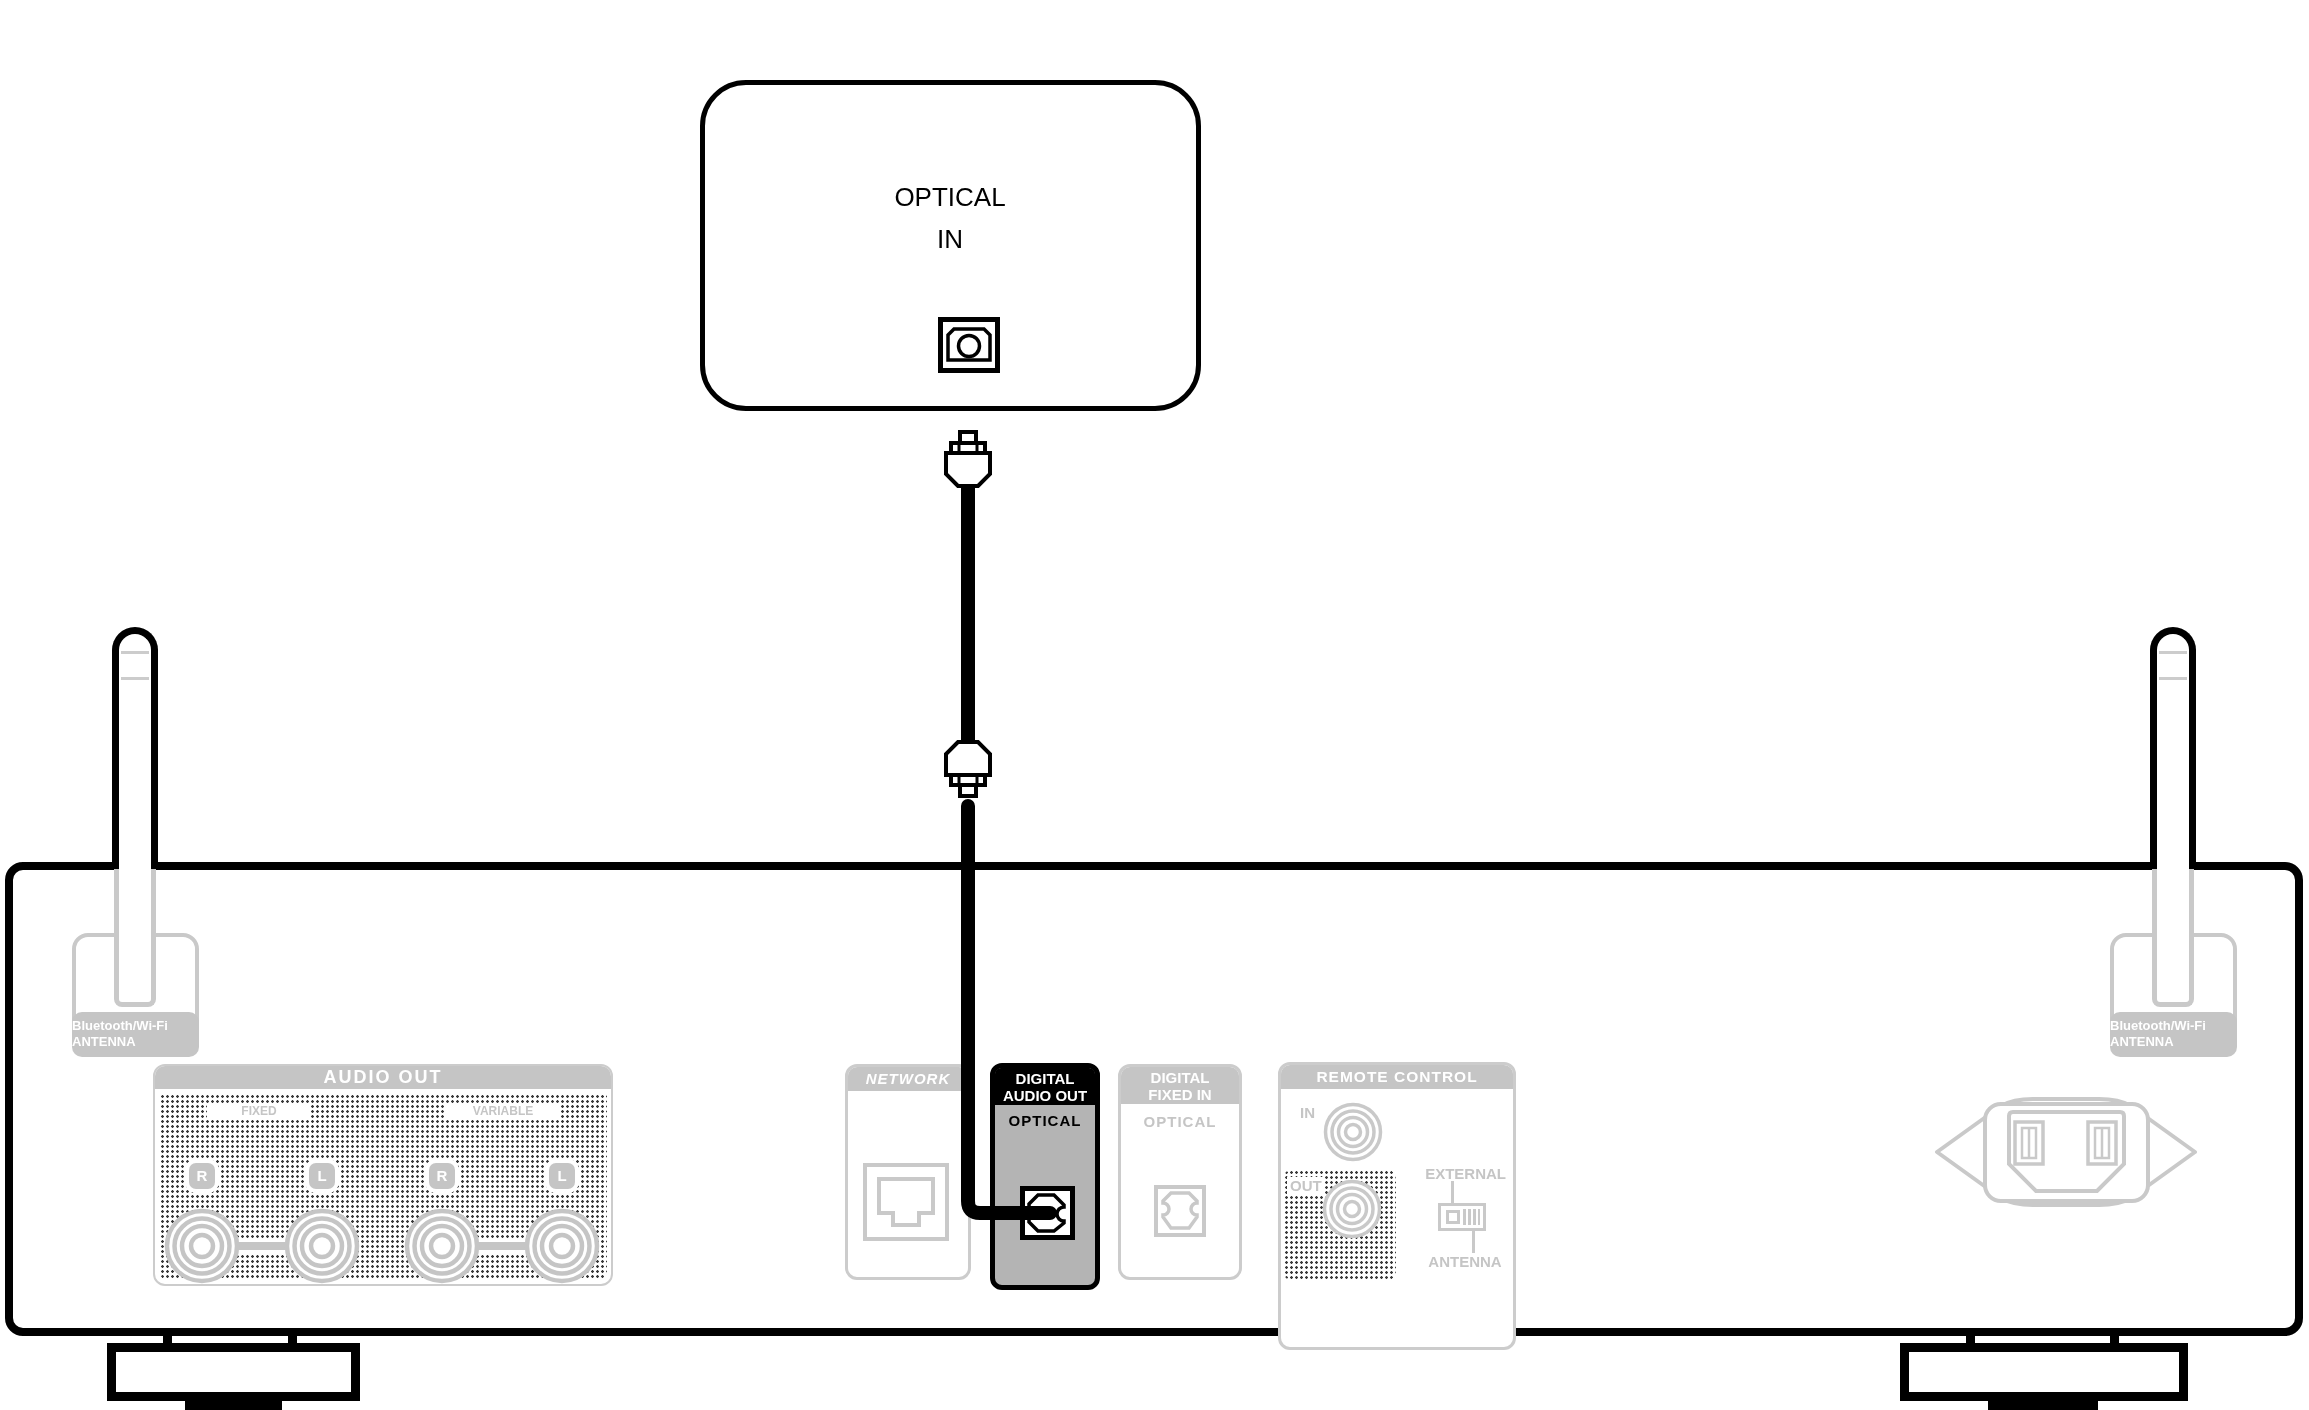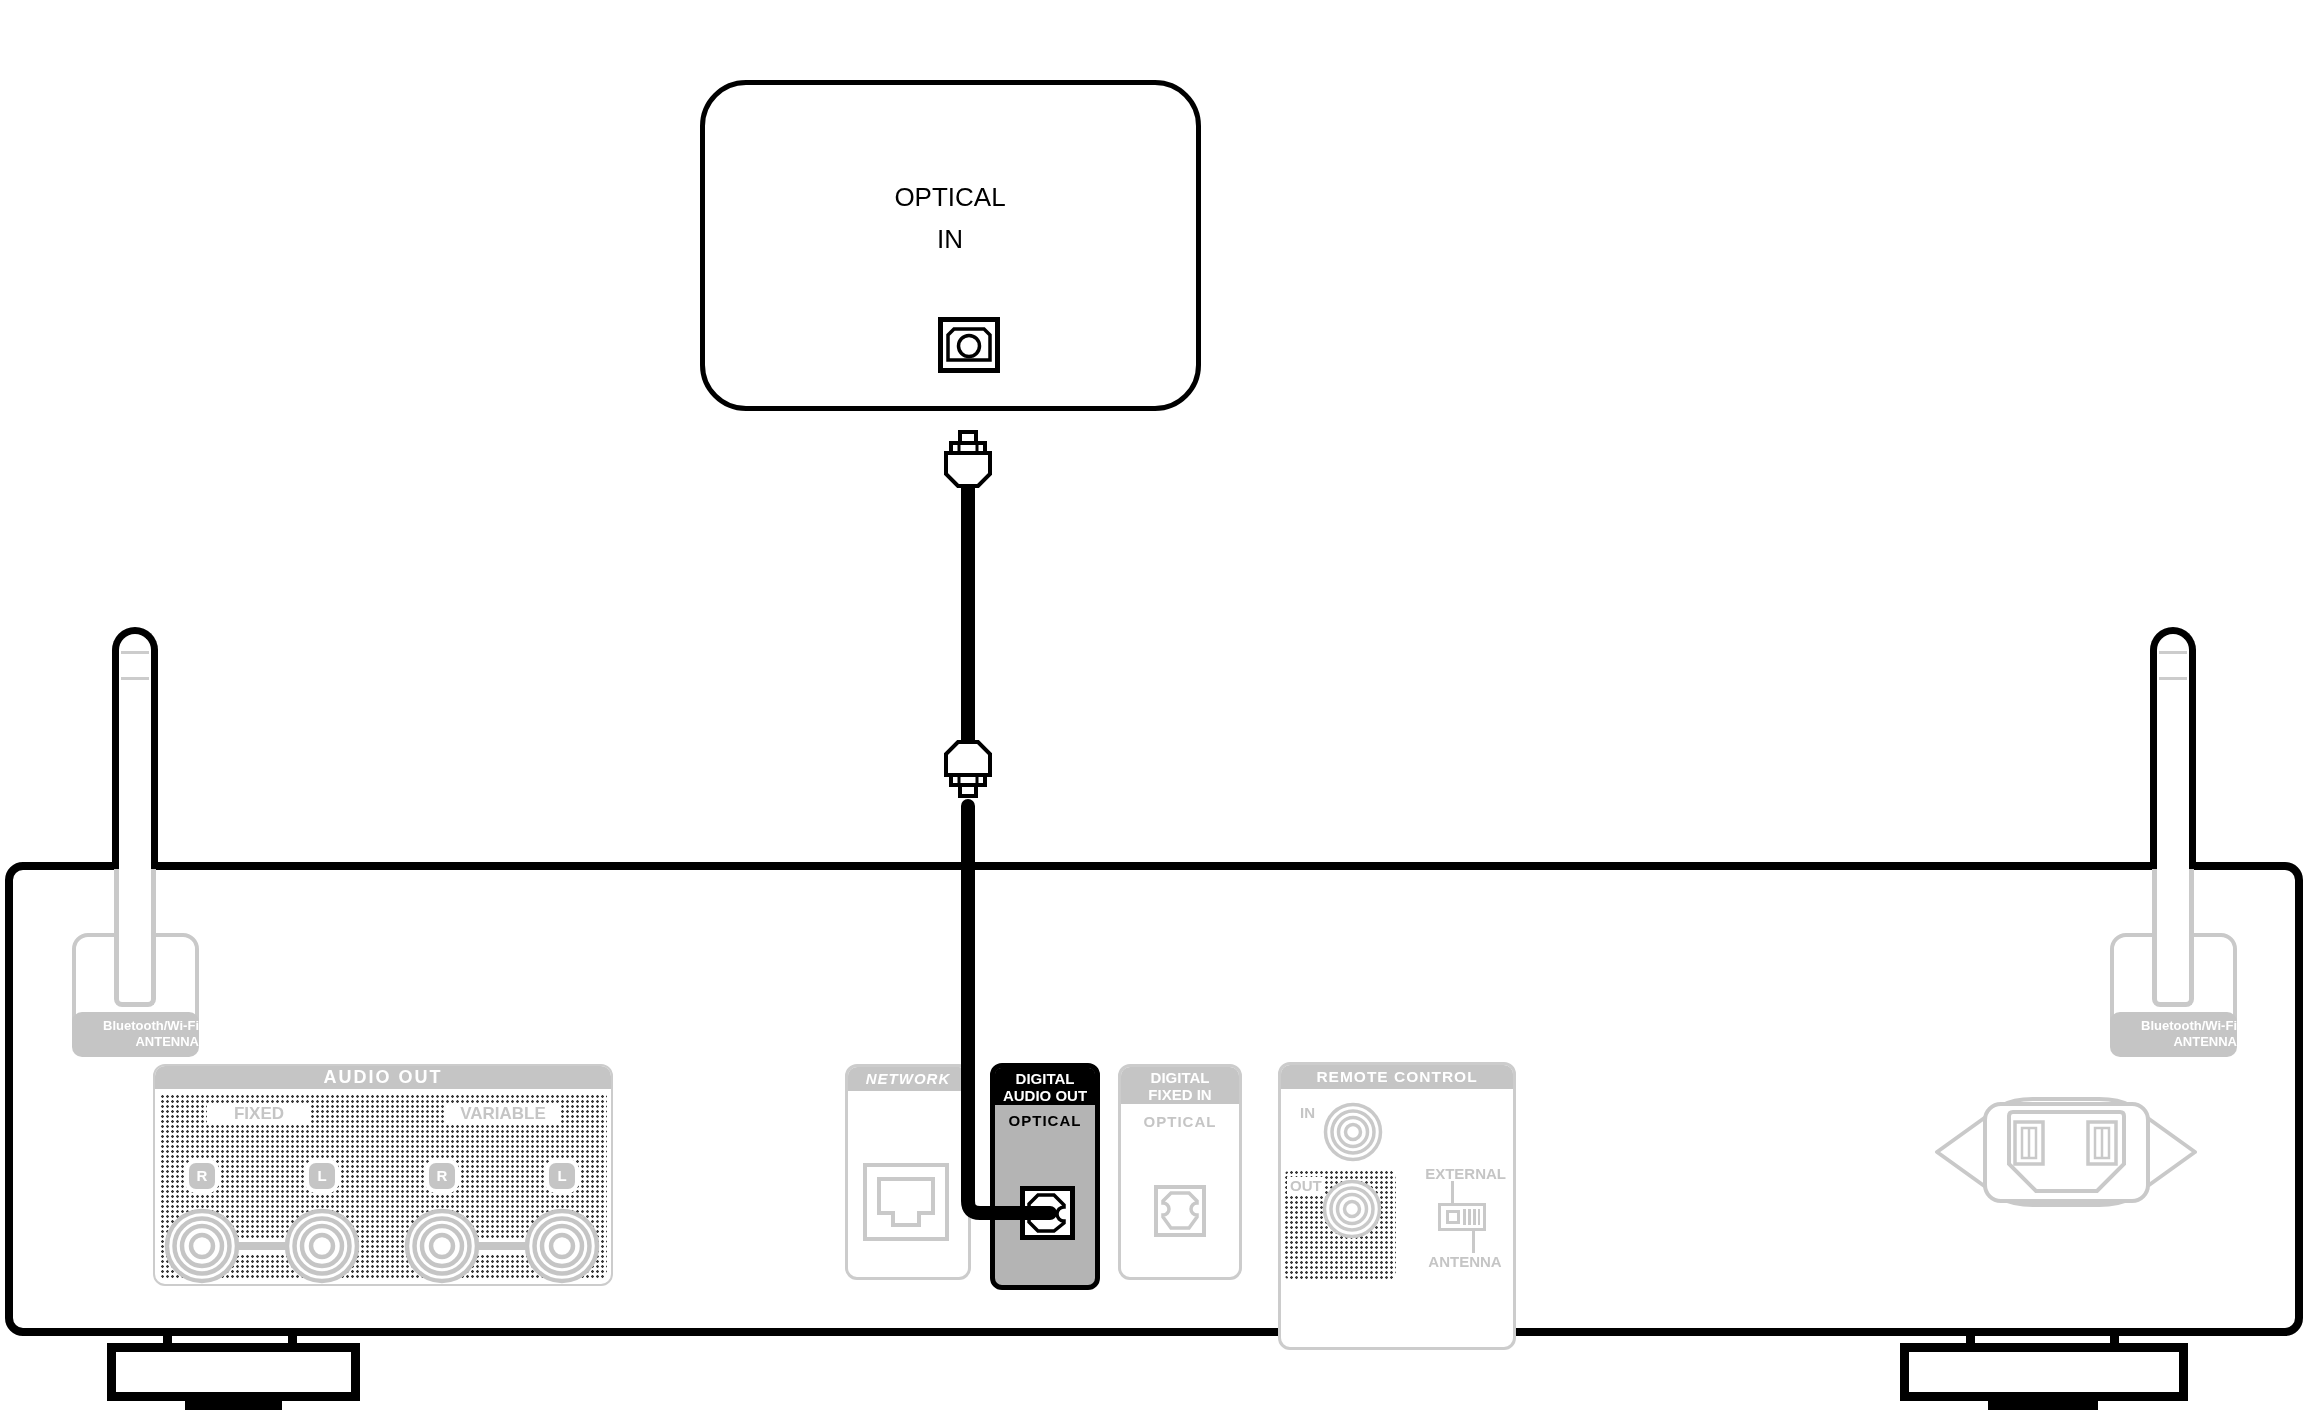--- a/index.html
+++ b/index.html
@@ -33,32 +33,32 @@
              border:7px solid #000; border-bottom:none; border-radius:23px 23px 0 0; z-index:4; }
   .rod-line { width:28px; height:3px; background:#ccc; z-index:5; }
   .rod-bottom { width:42px; height:138px; top:869px; background:#fff;
                 border:5px solid #c9c9c9; border-top:none; border-radius:0 0 8px 8px; z-index:3; }
   .hinge { width:66px; height:58px; top:952px; background:#fff;
            border:4px solid #c9c9c9; border-radius:50%; z-index:2; }
   .mount { width:127px; height:124px; top:933px; border:4px solid #c9c9c9;
            border-radius:16px; z-index:2; background:#fff; }
   .mount-label { width:127px; height:45px; top:1012px; background:#c5c5c5; color:#fff;
                  border-radius:10px; z-index:4; font-weight:bold; font-size:13px;
-                 line-height:16px; text-align:right; padding-top:6px; }
+                 line-height:16px; text-align:left; padding-top:6px; }
 
   
   .panel { border:3px solid #ccc; border-radius:12px; background:#fff; z-index:2; }
   .panel-head { left:0; right:0; top:0; height:24px; border-radius:9px 9px 0 0;
                 font-size:15px; line-height:24px; letter-spacing:1px; }
 
   
   .panel-ao { left:153px; top:1064px; width:460px; height:222px; border-width:2px; }
   .ao-head { height:23px; font-size:18px; line-height:23px; letter-spacing:2px; border-radius:10px 10px 0 0; }
   .ao-dots { left:4px; top:27px; width:448px; height:187px; border-radius:0 0 9px 9px; }
-  .ao-group { top:38px; font-size:17px; font-weight:bold; background:#fff; text-align:center; z-index:3;}
+  .ao-group { top:38px; font-size:12px; font-weight:bold; background:#fff; text-align:center; z-index:3;}
   .chan-badge { width:26px; height:26px; top:97px; border-radius:7px; background:#c5c5c5;
                 color:#fff; font-size:15px; font-weight:bold; line-height:26px; text-align:center;
                 box-shadow:0 0 0 4px #fff; z-index:3; }
   .pair-line { top:176px; width:120px; height:8px; background:#c5c5c5;
                box-shadow:0 0 0 3px #fff; z-index:2; }
   .rca { z-index:3; }
 
   
   .panel-net { left:845px; top:1064px; width:126px; height:216px;font-style:italic; }
 

